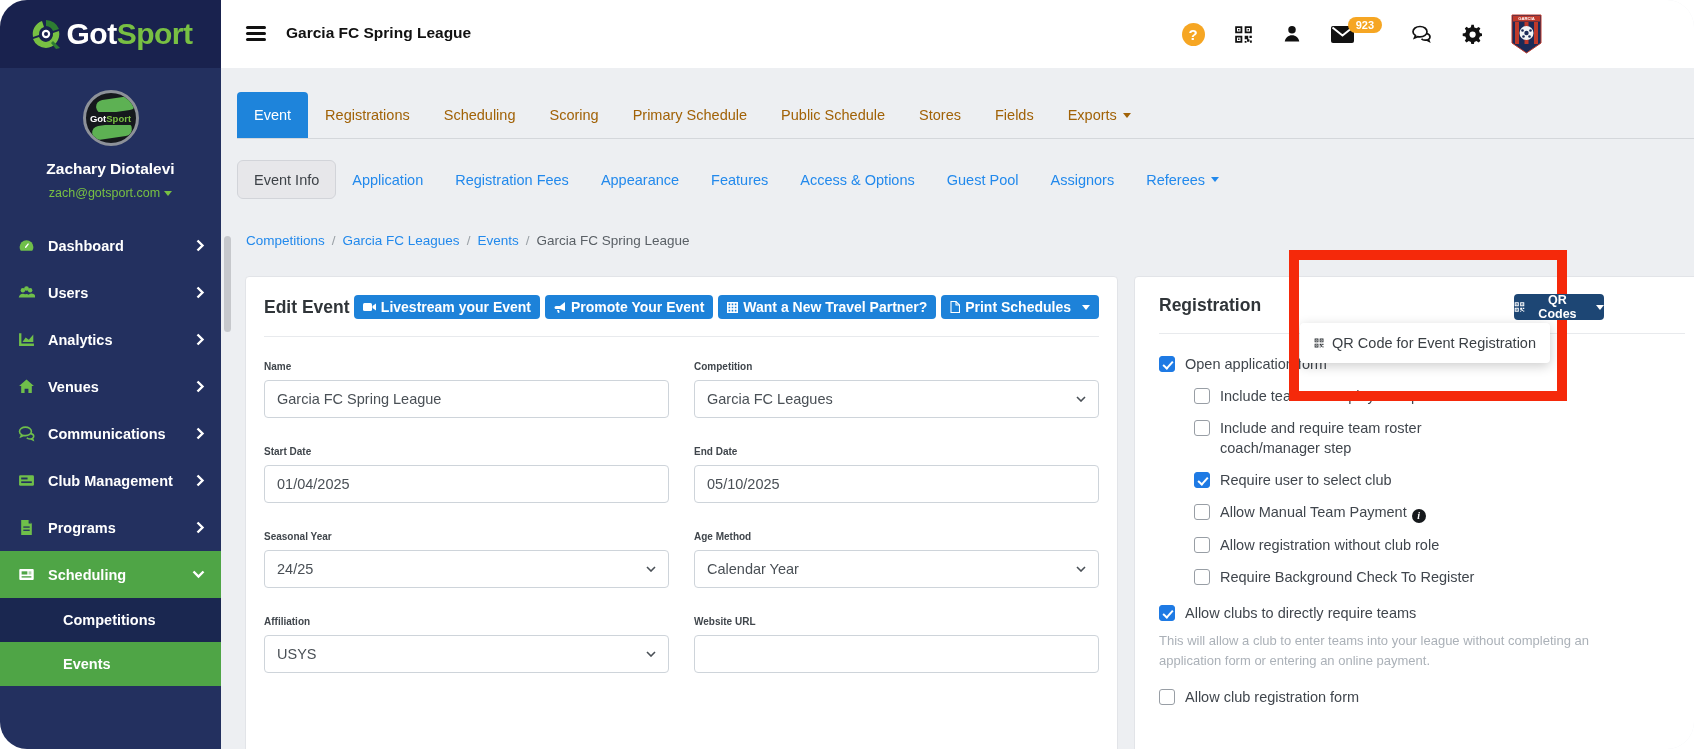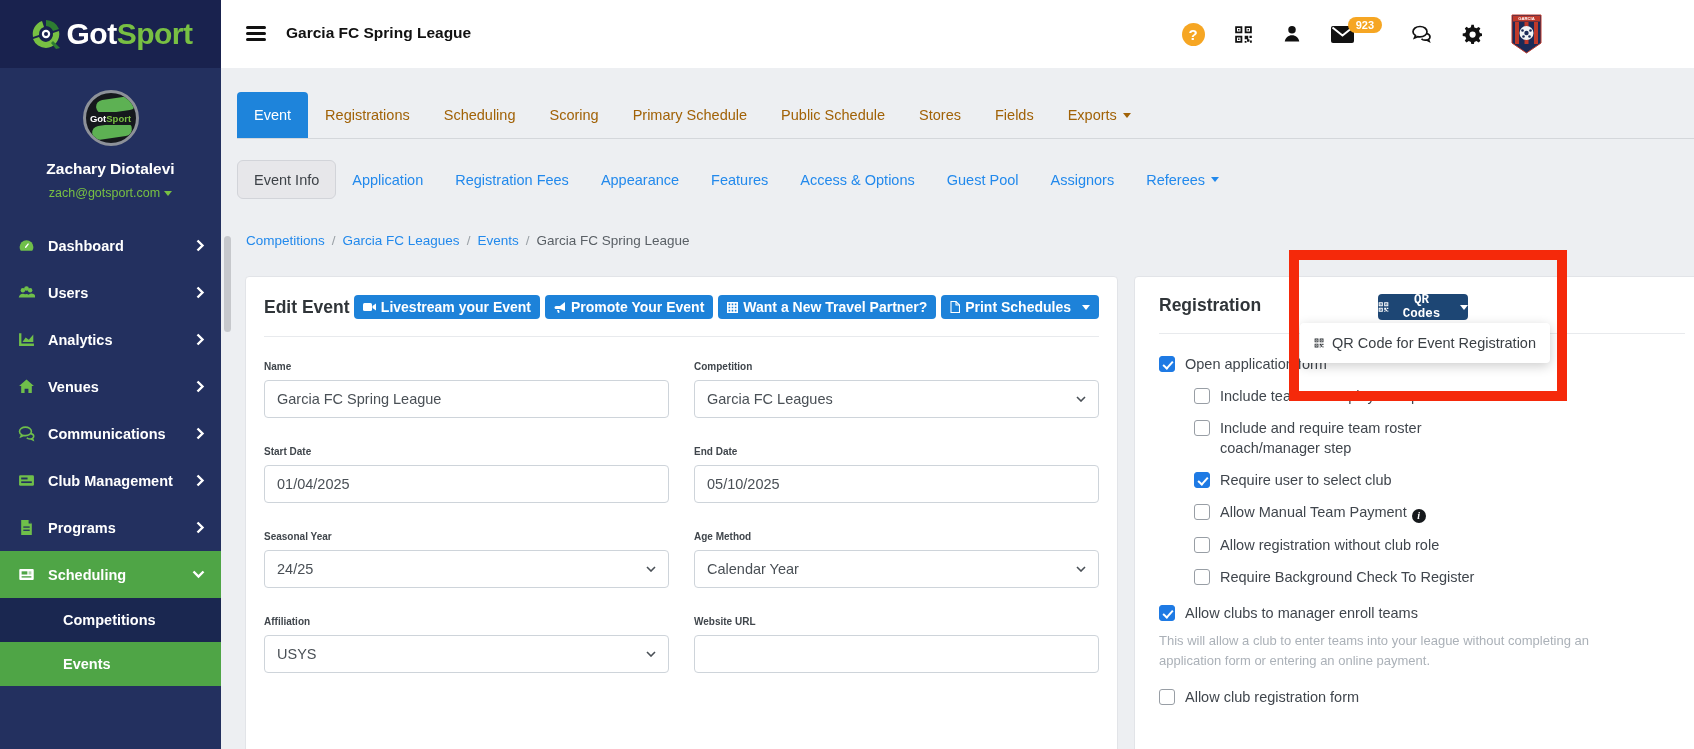--- a/index.html
+++ b/index.html
@@ -1,17 +1,17 @@
 <!DOCTYPE html>
 <html><head>
 <meta charset="utf-8">
 <style>
   * { margin:0; padding:0; box-sizing:border-box; }
   body { font-family:"Liberation Sans", sans-serif; background:#fff; }
-  .app { position:relative; width:1694px; height:749px; overflow:hidden; background:#edeff2; }
+  .app { position:relative; width:1694px; height:749px; overflow:hidden; background:#edeff2;border-radius:27px; }
 
   
   .header { position:absolute; top:0; left:0; width:1694px; height:68px; background:#fff; z-index:5; }
   .logo-block { position:absolute; left:0; top:0; width:221px; height:68px; background:#19224e; display:flex; align-items:center; justify-content:center; gap:4px; }
   .brand { font-size:30px; font-weight:bold; letter-spacing:-0.5px; }
   .brand .got { color:#fff; }
   .brand .sport { color:#78c043; }
   .qmark { width:34px; height:34px; position:relative; }
   .hamburger { position:absolute; left:246px; top:26px; width:20px; height:15px; cursor:pointer; }
   .hamburger span { display:block; height:2.6px; background:#111; border-radius:2px; margin-bottom:3.4px; }
@@ -86,21 +86,21 @@
   .cbox { width:16px; height:16px; border:1px solid #989ea5; border-radius:3px; background:#fff; margin-right:10px; margin-top:2px; flex:none; position:relative; }
   .cbox.checked { background:#1e7ae4; border-color:#1e7ae4; }
   .cbox.checked:after { content:""; position:absolute; left:5px; top:1.5px; width:4px; height:8px; border:solid #fff; border-width:0 2px 2px 0; transform:rotate(42deg); }
   .clabel { font-size:14.5px; color:#40464d; line-height:20px; }
   .clabel.narrow { max-width:250px; }
   .info-i { display:inline-flex; width:14px; height:14px; border-radius:50%; background:#16191c; color:#fff; font-size:10px; font-weight:bold; align-items:center; justify-content:center; margin-left:5px; vertical-align:-2px; font-family:"Liberation Serif", serif; font-style:italic; }
   .helper { font-size:13px; color:#abb1b8; line-height:1.55; max-width:448px; margin:-4px 0 16px 0; }
 
   
   .redbox { position:absolute; left:1289px; top:250px; width:278px; height:151px; border:10px solid #f5290a; z-index:20; pointer-events:none; }
-  .qr-btn { position:absolute; left:1378px; top:294px; width:90px; height:26px; background:#1d4674; color:#fff; border:none; border-radius:4px; font-size:12.5px; font-weight:bold; display:flex; align-items:center; justify-content:center; gap:5px; cursor:pointer; z-index:21; font-family:Liberation Mono, monospace; }
+  .qr-btn { position:absolute; left:1514px; top:294px; width:90px; height:26px; background:#1d4674; color:#fff; border:none; border-radius:4px; font-size:12.5px; font-weight:bold; display:flex; align-items:center; justify-content:center; gap:5px; cursor:pointer; z-index:21; font-family:Liberation Sans, sans-serif; }
   .qr-menu { position:absolute; left:1300px; top:323px; width:250px; height:40px; background:#fff; border-radius:4px; box-shadow:0 3px 12px rgba(0,0,0,.2); display:flex; align-items:center; padding:0 14px; gap:8px; z-index:19; cursor:pointer; }
   .qr-menu span { font-size:14.5px; color:#3a3f44; white-space:nowrap; }
 </style>
 </head>
 <body>
 
 <div class="app">
 
   <div class="header">
     <div class="logo-block">
@@ -430,21 +430,21 @@
         <div class="chkrow lv1">
           <span class="cbox"></span>
           <span class="clabel">Allow registration without club role</span>
         </div>
         <div class="chkrow lv1 gap">
           <span class="cbox"></span>
           <span class="clabel">Require Background Check To Register</span>
         </div>
         <div class="chkrow">
           <span class="cbox checked"></span>
-          <span class="clabel">Allow clubs to manager enroll teams</span>
+          <span class="clabel">Allow clubs to directly require teams</span>
         </div>
         <div class="helper">This will allow a club to enter teams into your league without completing an application form or entering an online payment.</div>
         <div class="chkrow">
           <span class="cbox"></span>
           <span class="clabel">Allow club registration form</span>
         </div>
       </div>
     </div>
   </div>
 

